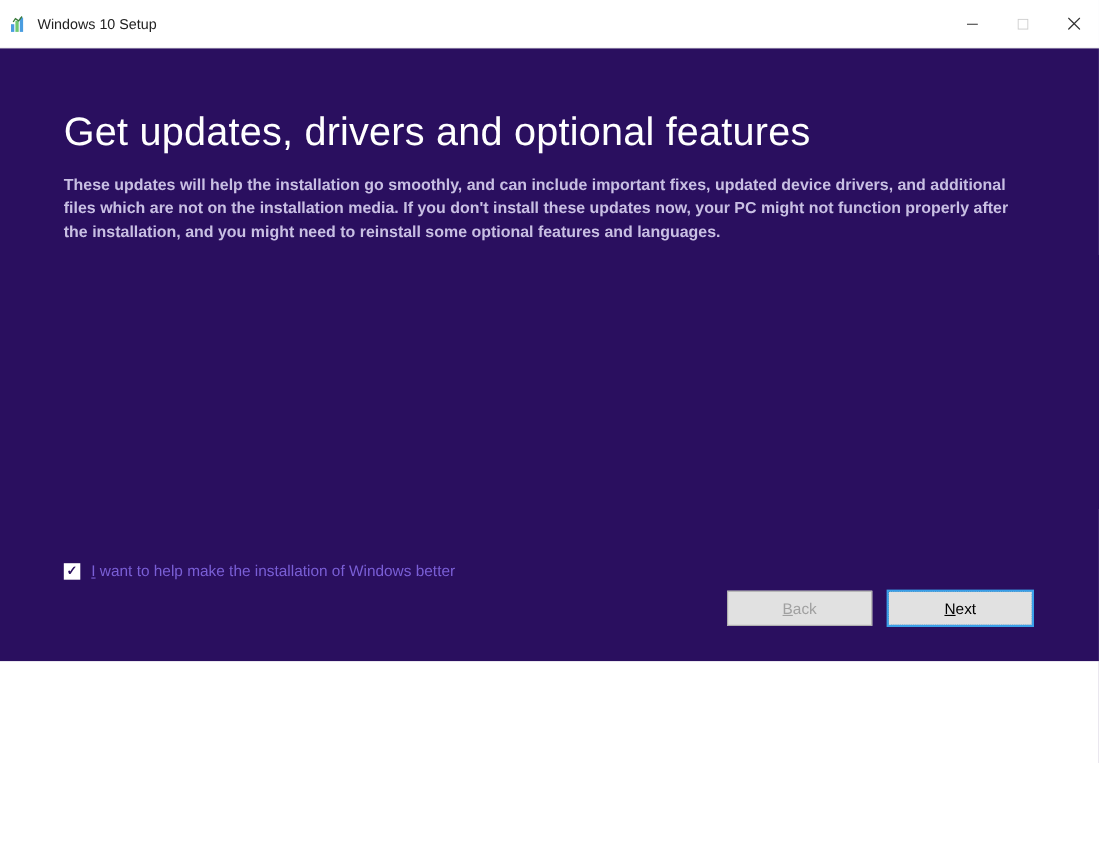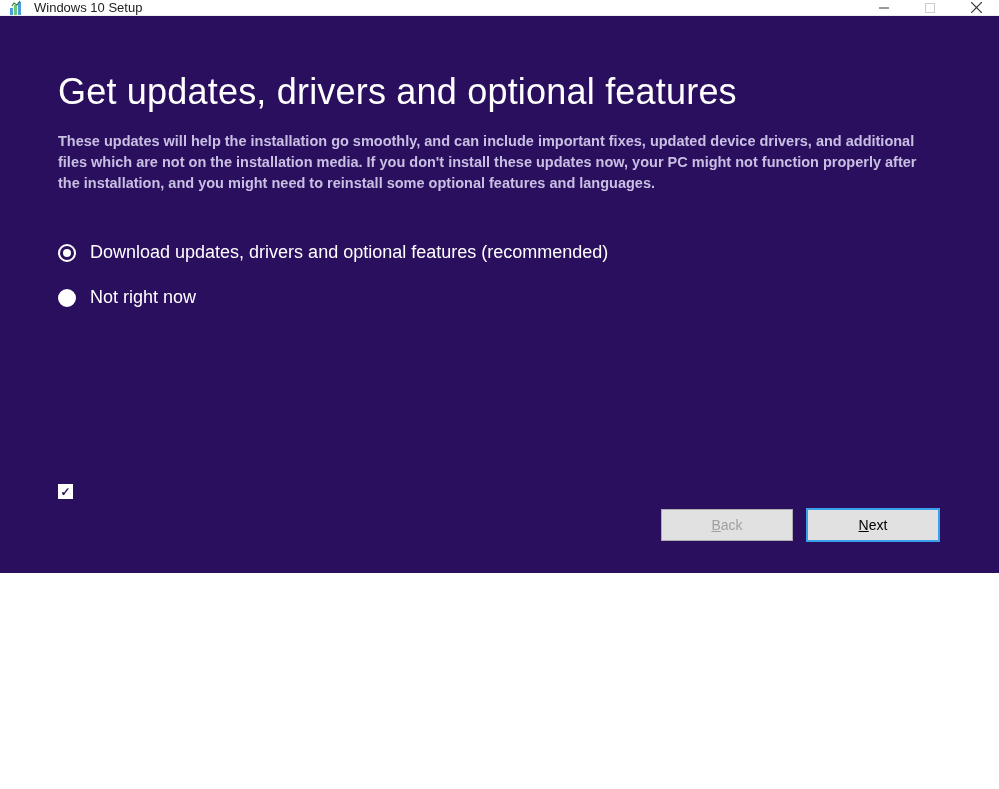--- a/index.html
+++ b/index.html
@@ -8,21 +8,21 @@
       padding: 0;
     }
     body {
       font-family: "Segoe UI", Tahoma, sans-serif;
       background: #fff;
       width: 999px;
       height: 789px;
       overflow: hidden;
     }
     .titlebar {
-      height: 16px;
+      height: 44px;
       background: #fff;
       display: flex;
       align-items: center;
       padding-left: 8px;
       border-bottom: 1px solid #eee;
     }
     .titlebar-icon {
       width: 18px;
       height: 18px;
       margin-right: 8px;
@@ -209,34 +209,25 @@
           <line x1="11" y1="0" x2="0" y2="11" stroke="#333" stroke-width="1.2"></line>
         </svg>
     </div>
   </div>
 </div>
 
 <div class="content">
   <h1 class="page-title">Get updates, drivers and optional features</h1>
   <p class="page-desc">These updates will help the installation go smoothly, and can include important fixes, updated device drivers, and additional files which are not on the installation media. If you don't install these updates now, your PC might not function properly after the installation, and you might need to reinstall some optional features and languages.</p>
 
-  <div class="radio-group">
-    <div class="radio-row">
-      <span class="radio-circle selected"></span>
-      <span class="radio-label">Download updates, drivers and optional features (recommended)</span>
-    </div>
-    <div class="radio-row">
-      <span class="radio-circle unselected"></span>
-      <span class="radio-label">Not right now</span>
-    </div>
-  </div>
 
   <div class="bottom-area">
     <div class="checkbox-row">
       <span class="checkbox">✓</span>
+      <span class="checkbox-label"><span class="underline">I</span><span> want to help make the installation of Windows better</span></span>
     </div>
 
     <div class="button-row">
       <div class="nav-btn disabled">
           <span class="mnemonic">B</span>
           <span>ack</span>
         </div>
       <div class="nav-btn focused">
           <span class="mnemonic">N</span>
           <span>ext</span>

